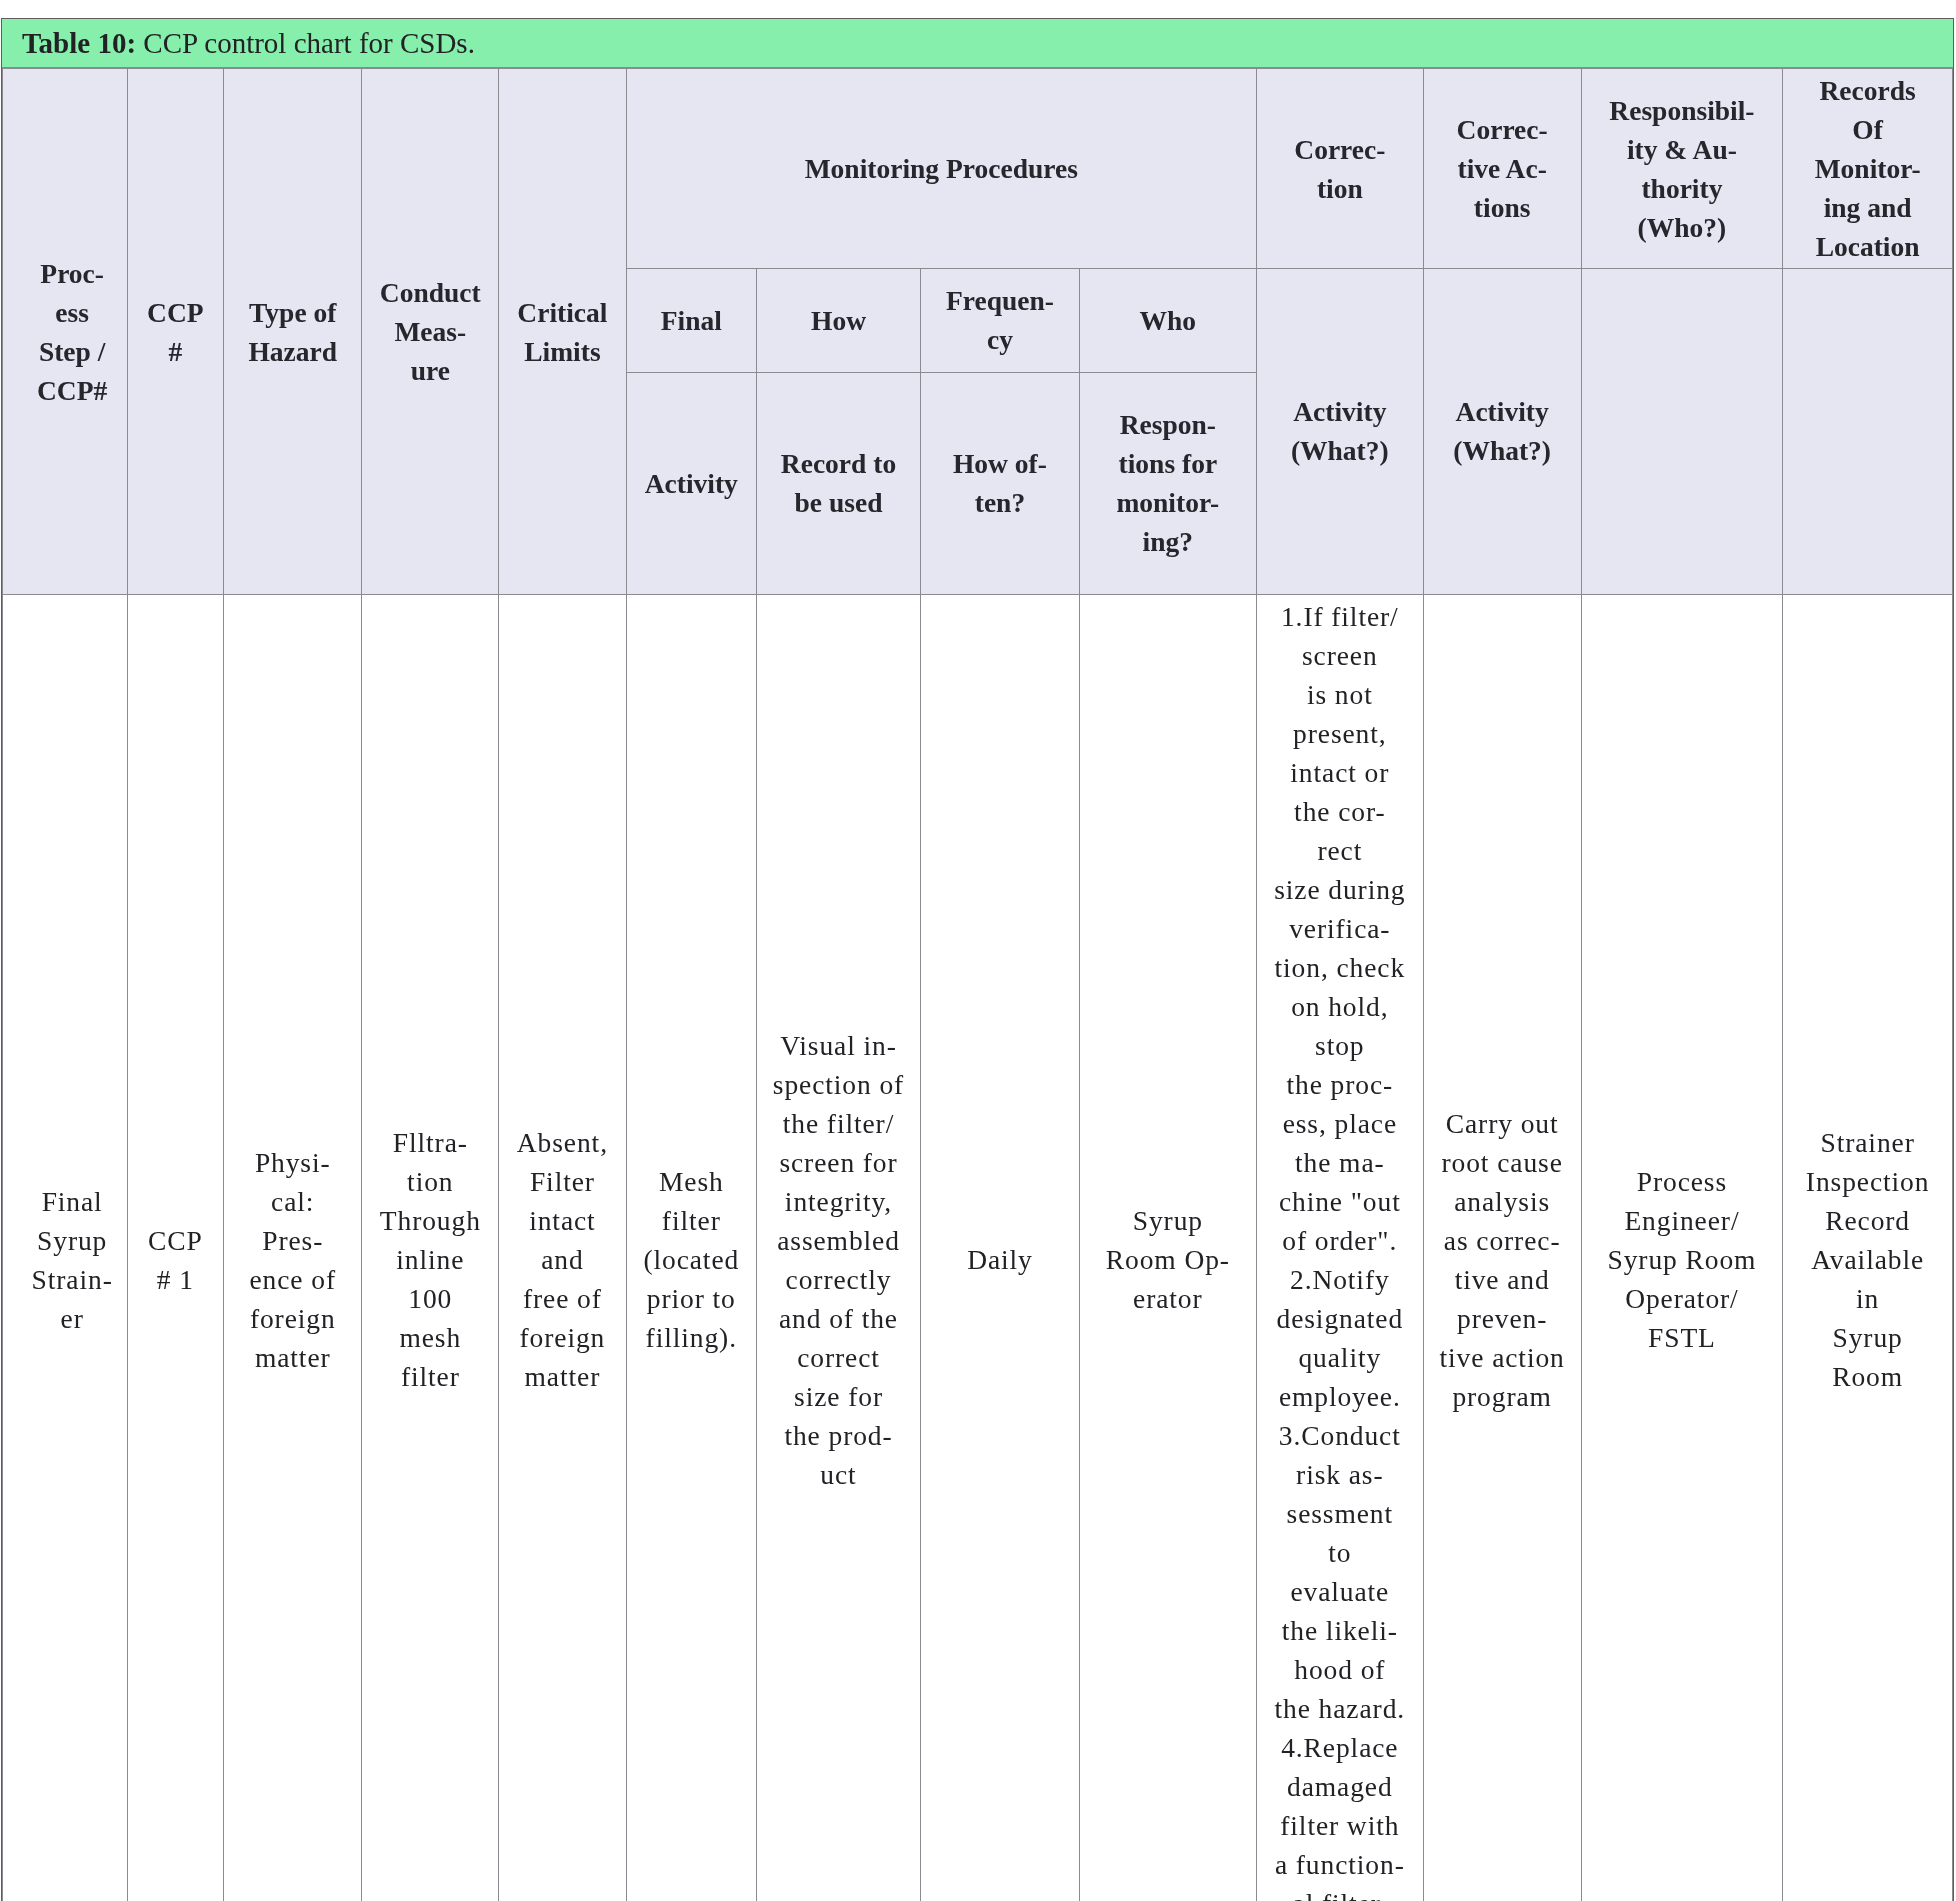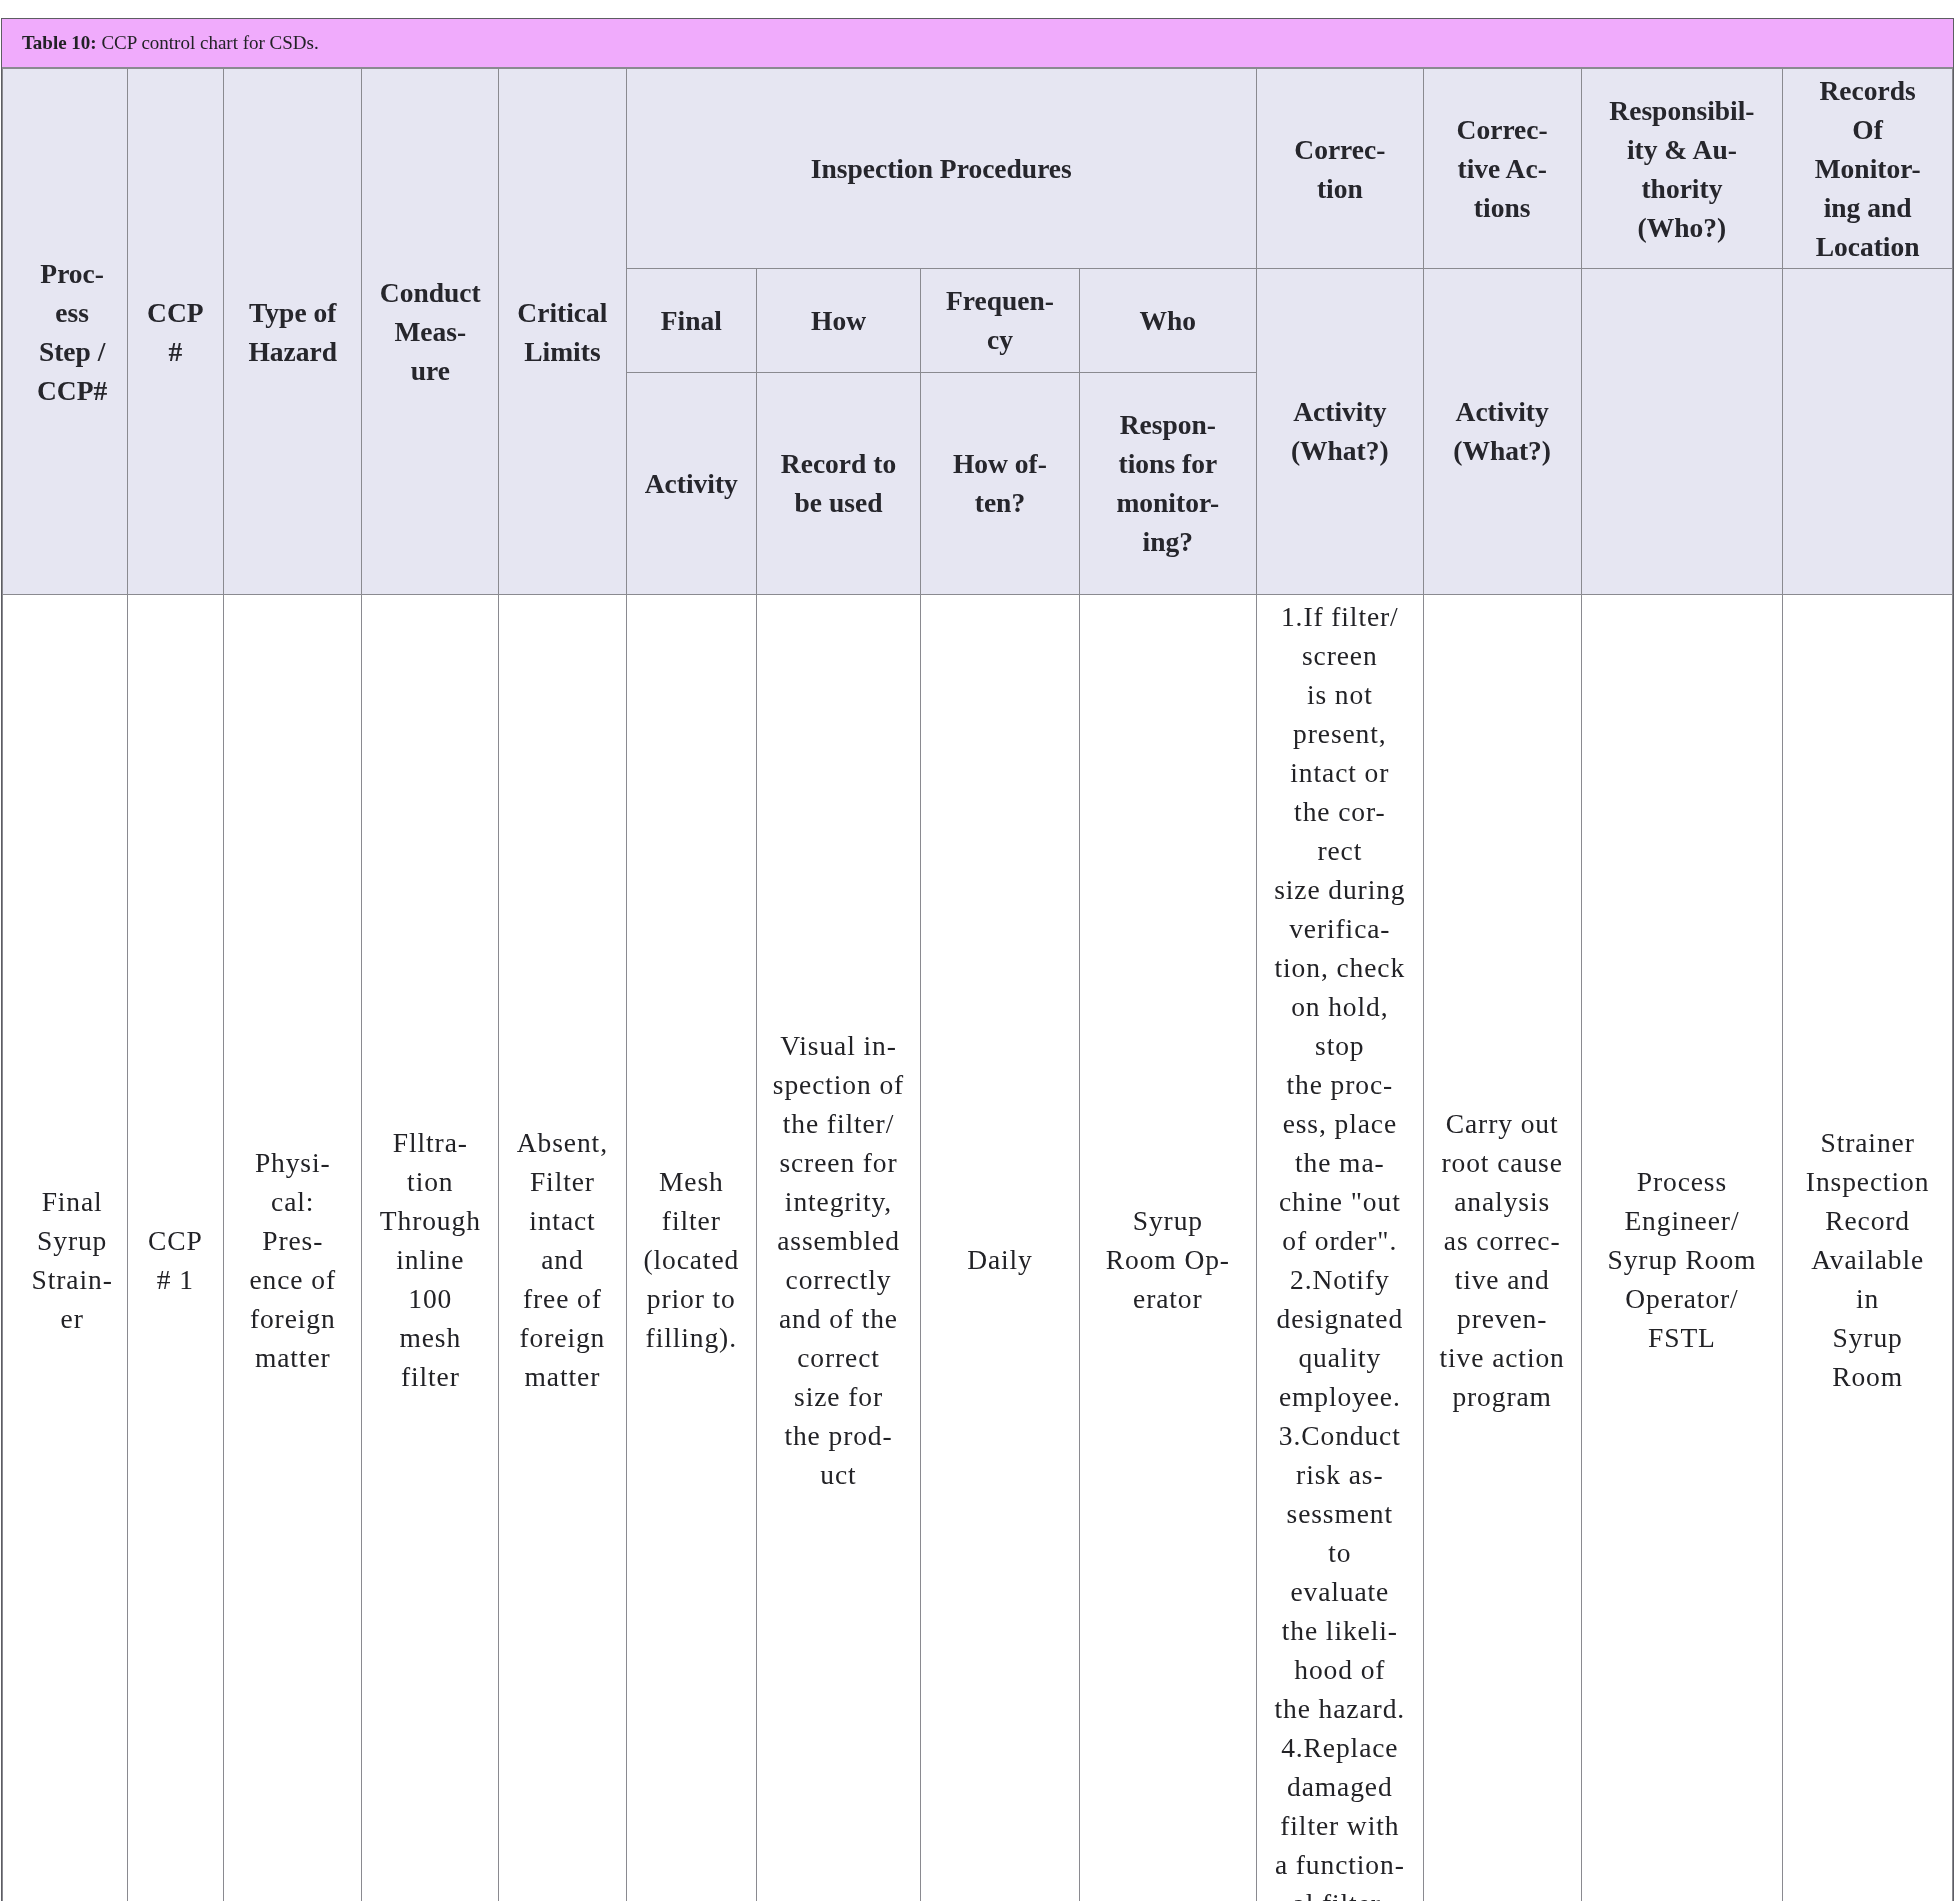--- a/index.html
+++ b/index.html
@@ -17,22 +17,22 @@
     left: 0.9px;
     top: 18.4px;
     width: 1951px;
     border: 1.8px solid #5d5d63;
     background: #ffffff;
   }
   .title-row {
     height: 48px;
     line-height: 48px;
     padding-left: 20px;
-    font-size: 19px;
-    background: #f0abfc;
+    font-size: 29px;
+    background: #86efac;
     border-bottom: 1.8px solid #8a8a90;
     white-space: nowrap;
     overflow: hidden;
   }
   .title-bold { font-weight: bold; }
   table.ccp {
     border-collapse: collapse;
     table-layout: fixed;
     width: 100%;
   }
@@ -107,21 +107,21 @@
 CCP#</th>
       <th rowspan="3">CCP
 #</th>
       <th rowspan="3">Type of
 Hazard</th>
       <th rowspan="3">Conduct
 Meas-
 ure</th>
       <th rowspan="3">Critical
 Limits</th>
-      <th colspan="4">Inspection Procedures</th>
+      <th colspan="4">Monitoring Procedures</th>
       <th>Correc-
 tion</th>
       <th>Correc-
 tive Ac-
 tions</th>
       <th>Responsibil-
 ity &amp; Au-
 thority
 (Who?)</th>
       <th>Records

